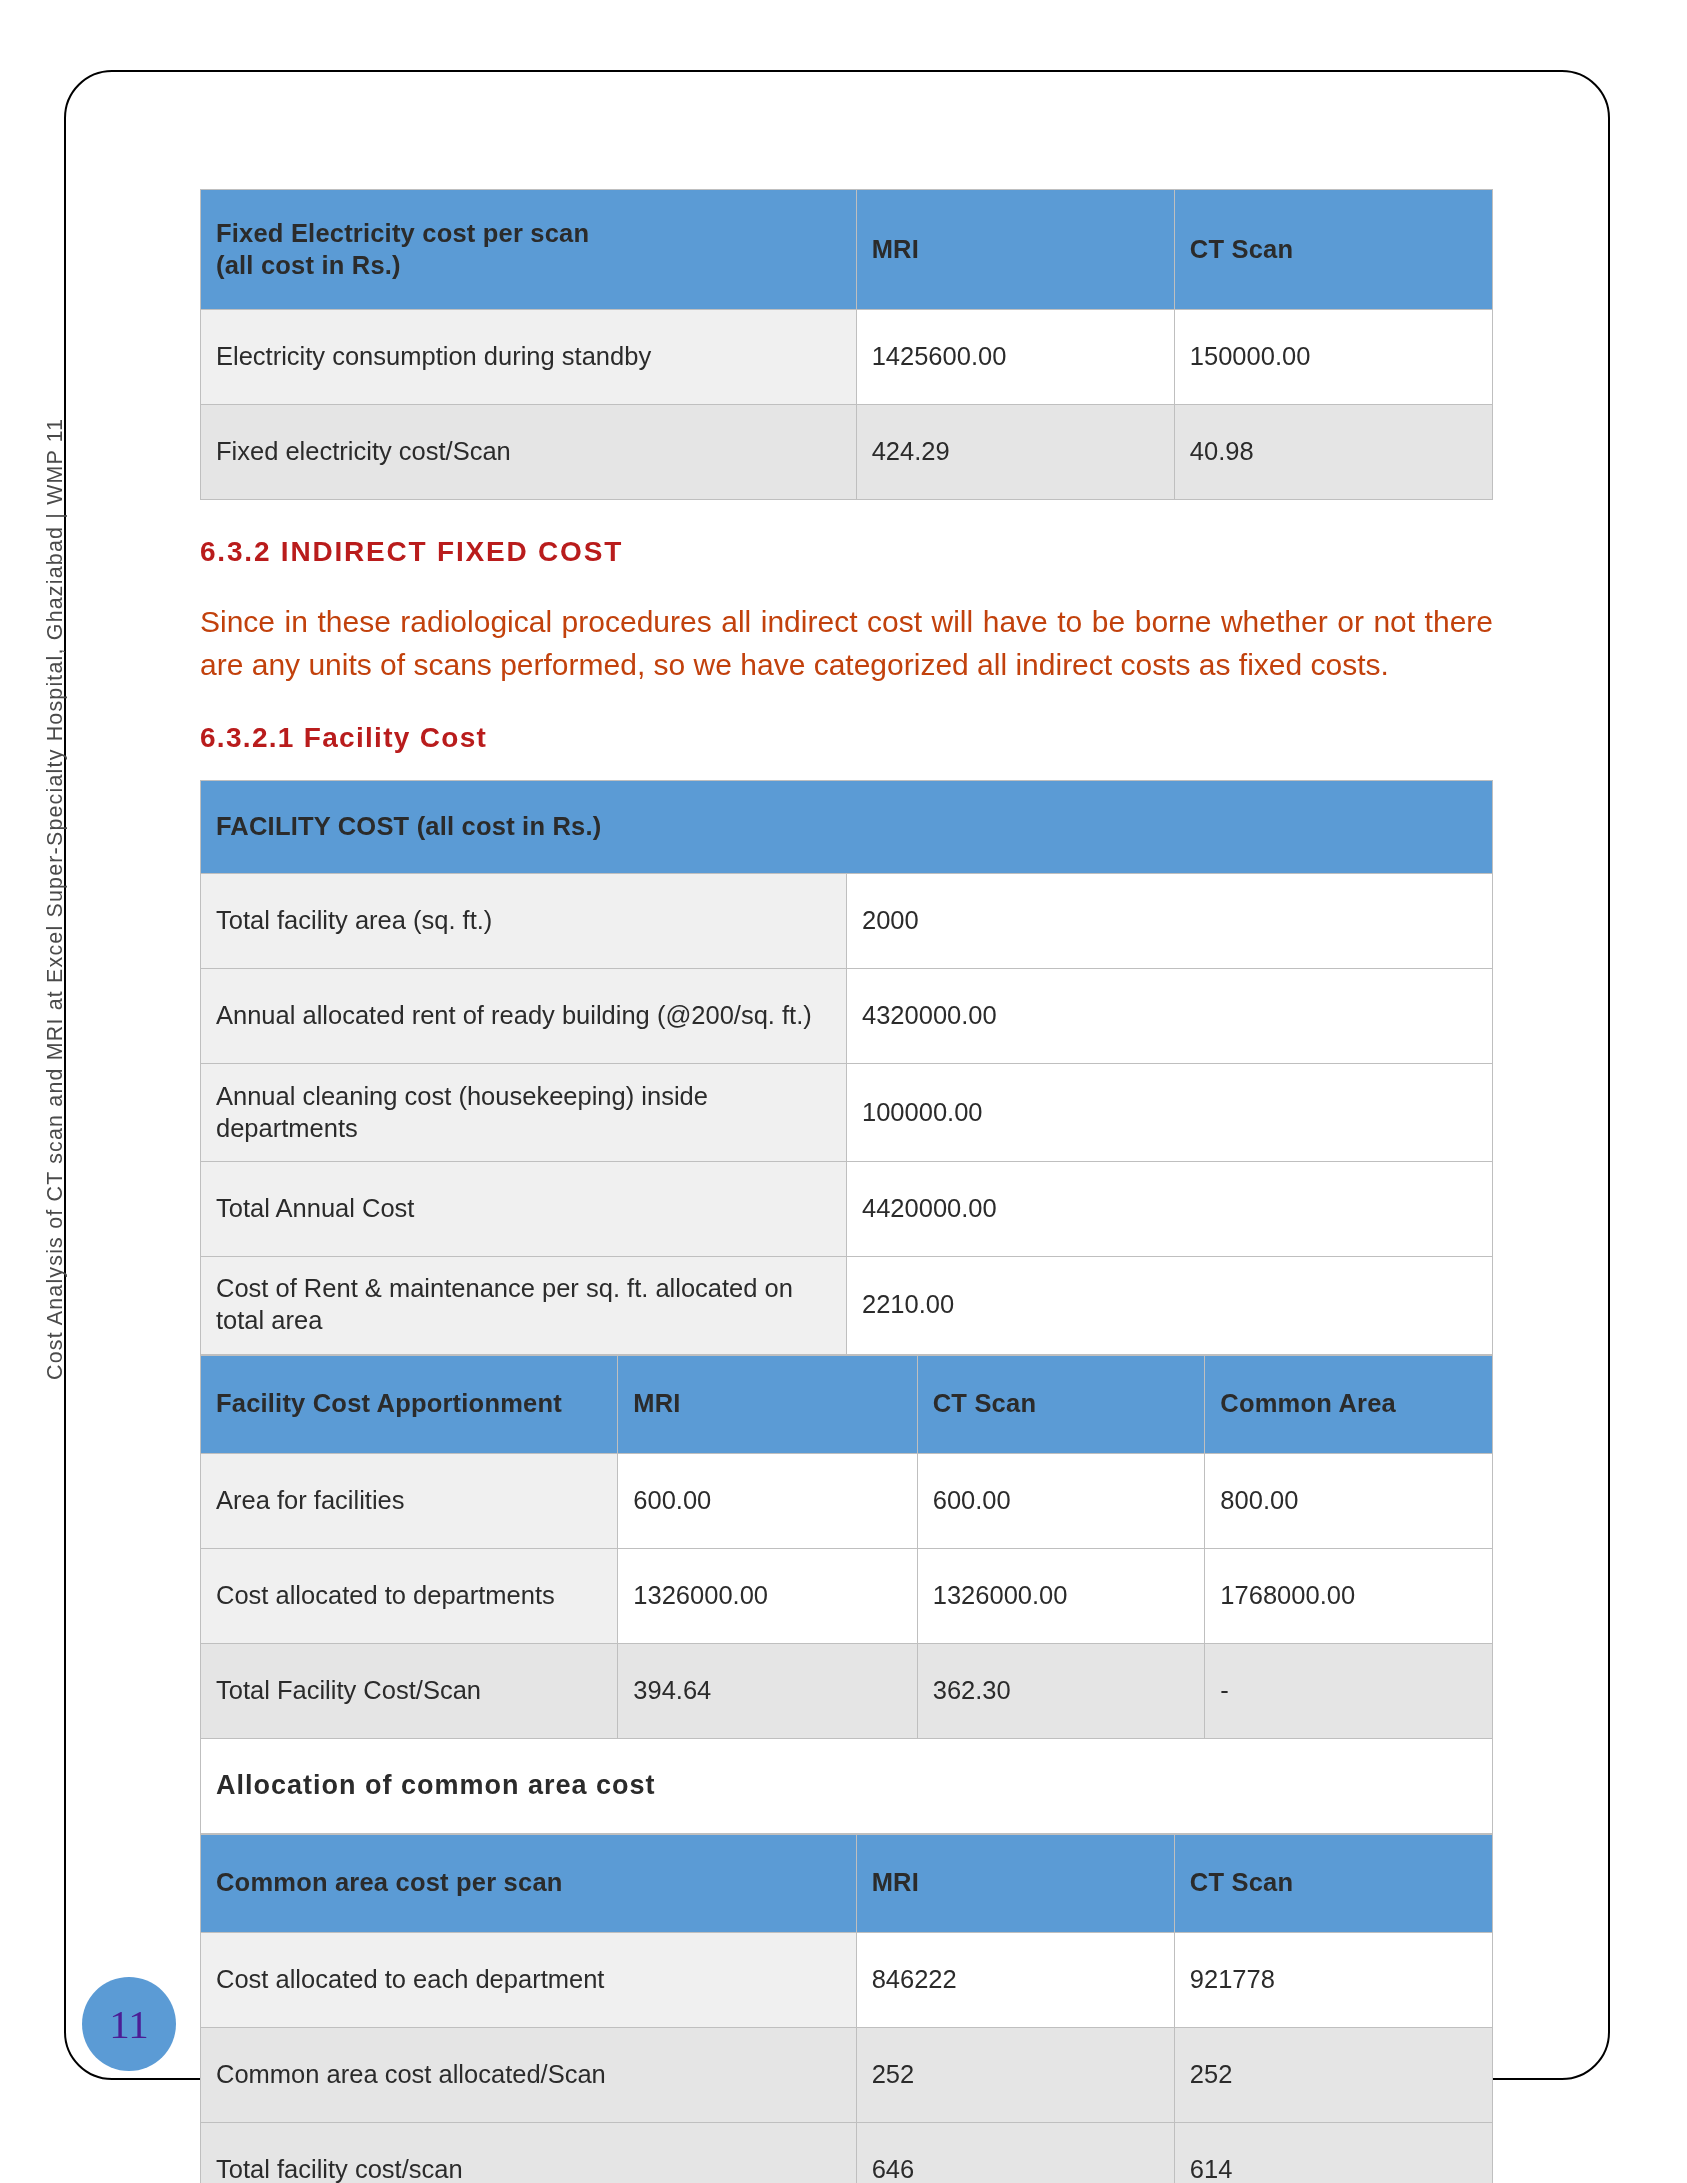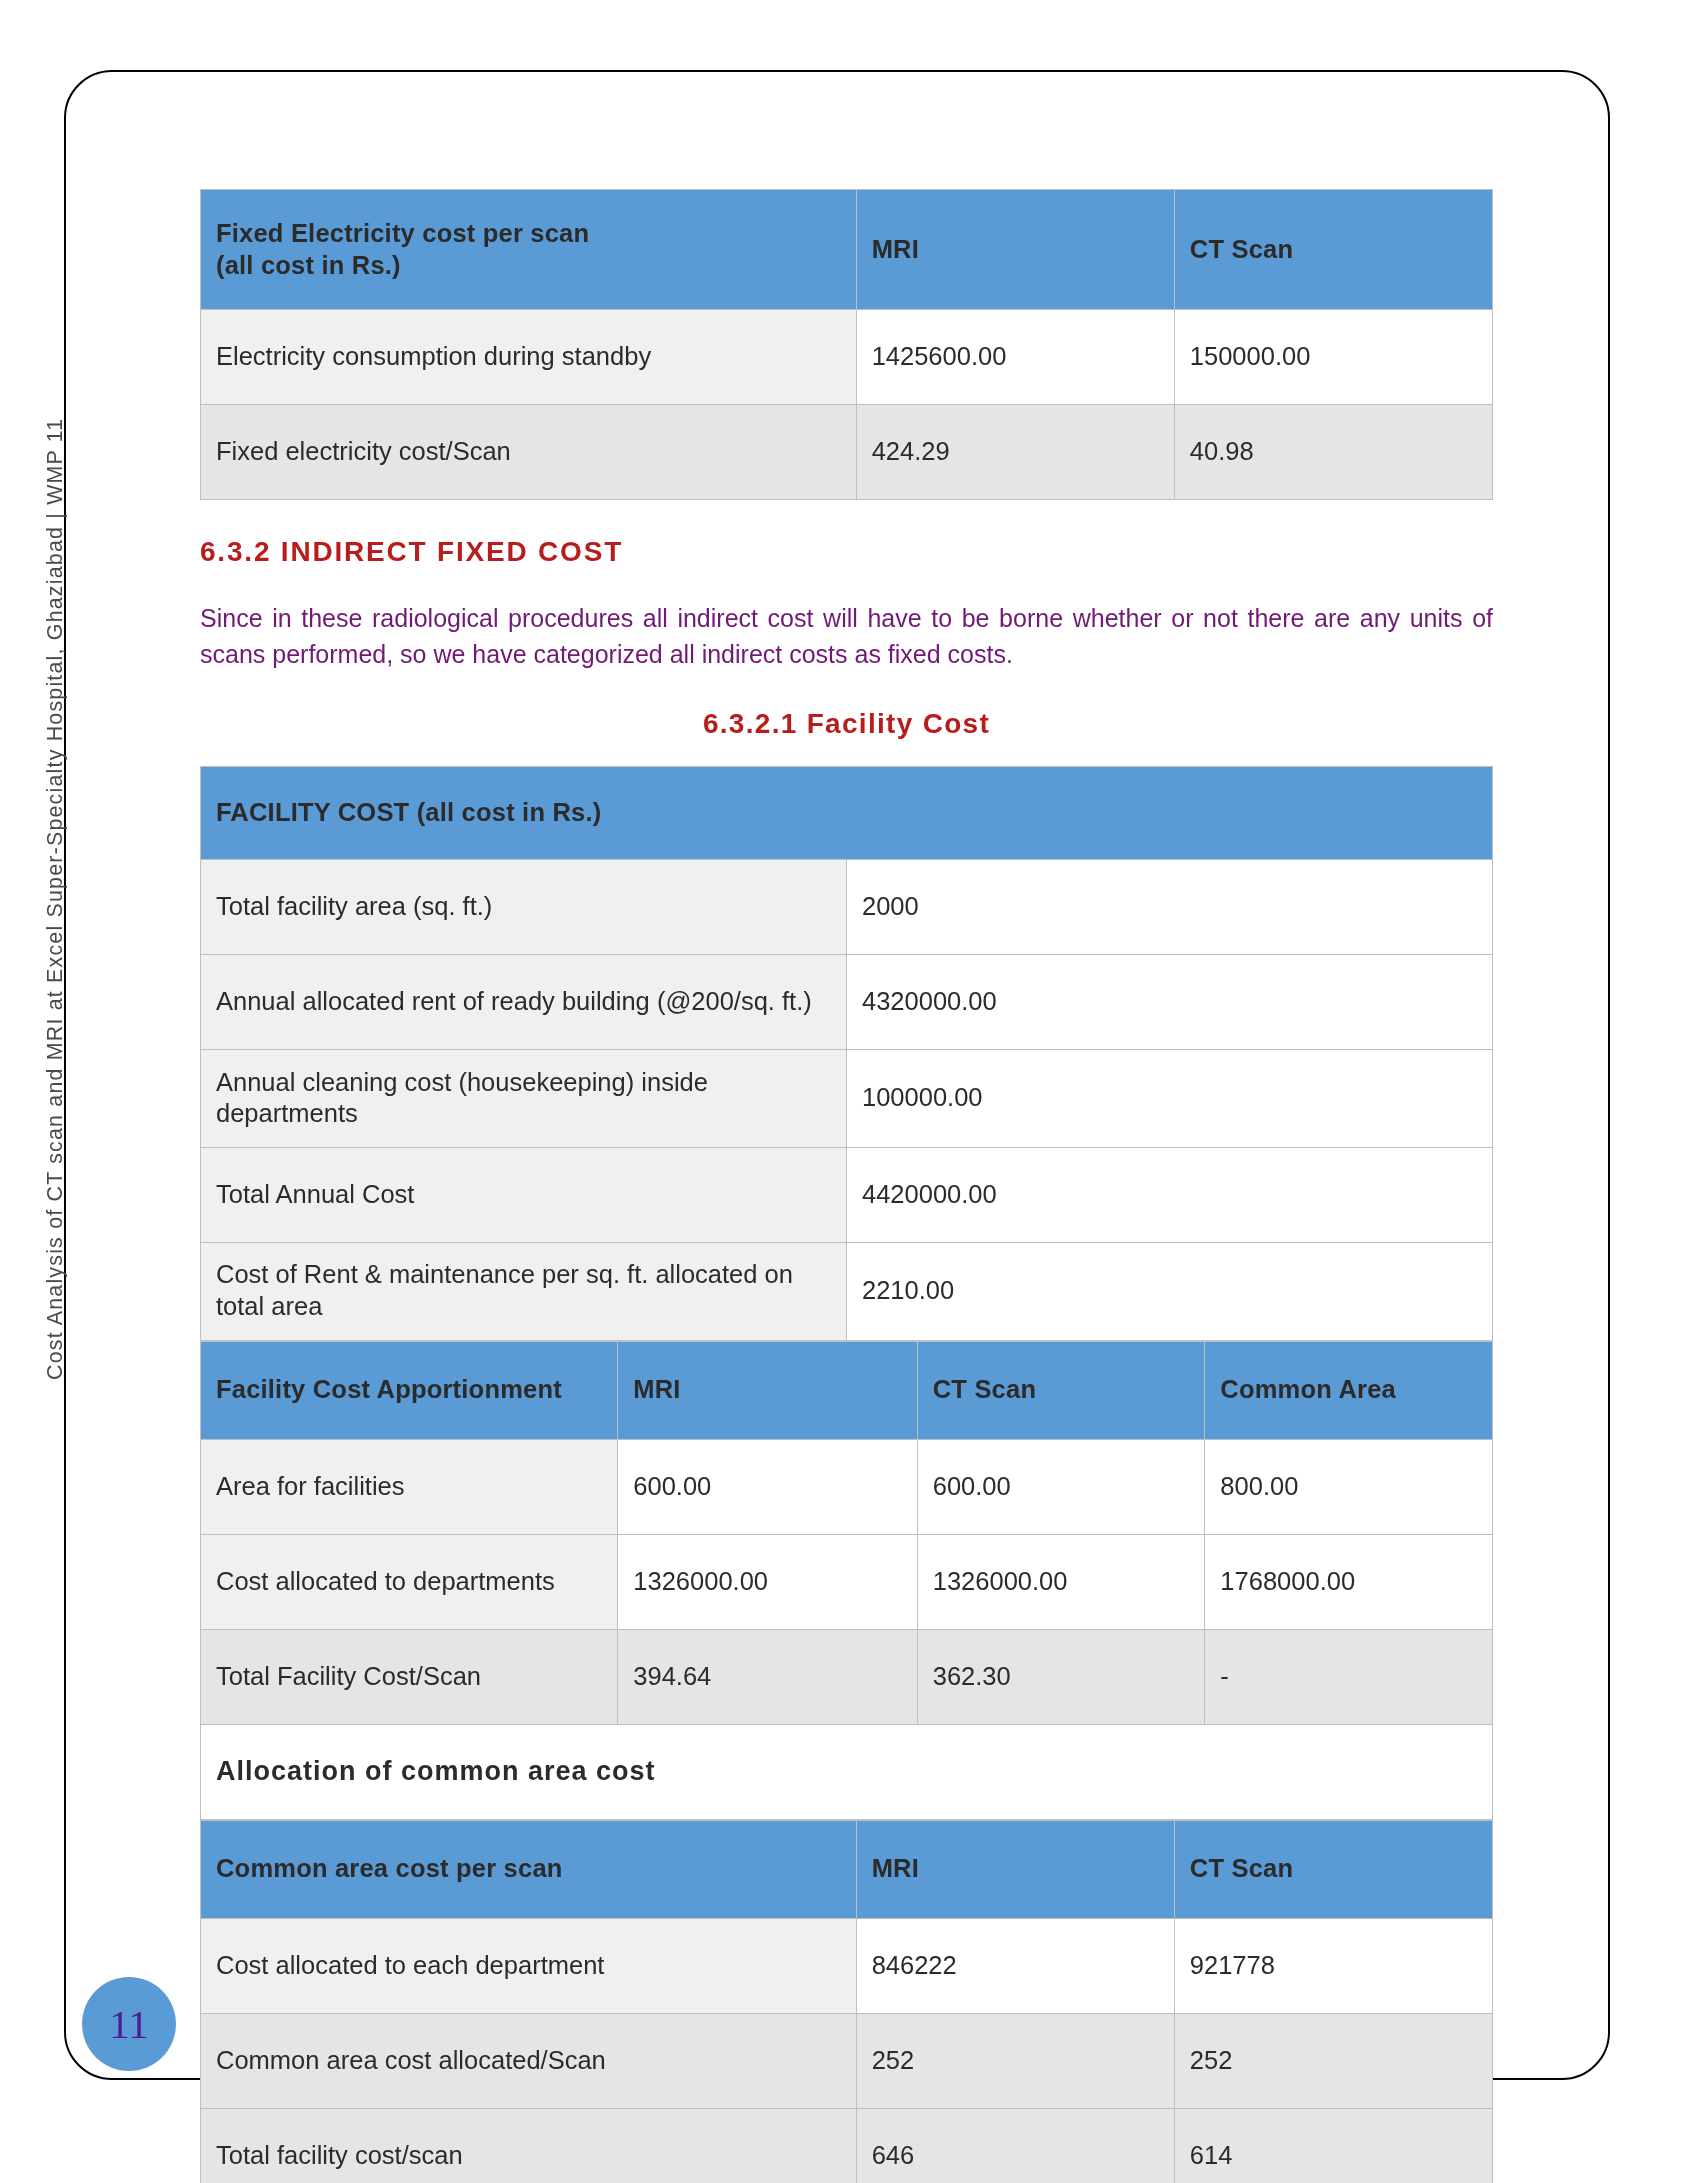--- a/index.html
+++ b/index.html
@@ -112,25 +112,24 @@
   h3.sec {
     color: #b91c1c;
     font-size: 28px;
     font-weight: bold;
     letter-spacing: 1.8px;
     margin: 36px 0 33px 0;
   }
   h3.sec.sub {
     letter-spacing: 1.3px;
     margin: 36px 0 26px 0;
-    text-align: center;
   }
   p.para {
-    font-size: 25px;
-    color: #701a75;
+    font-size: 30px;
+    color: #c2410c;
     line-height: 1.42;
     margin: 0 0 33px 0;
     text-align: justify;
   }
 </style>
 </head>
 <body>
 
 <div class="page-frame"></div>
 

